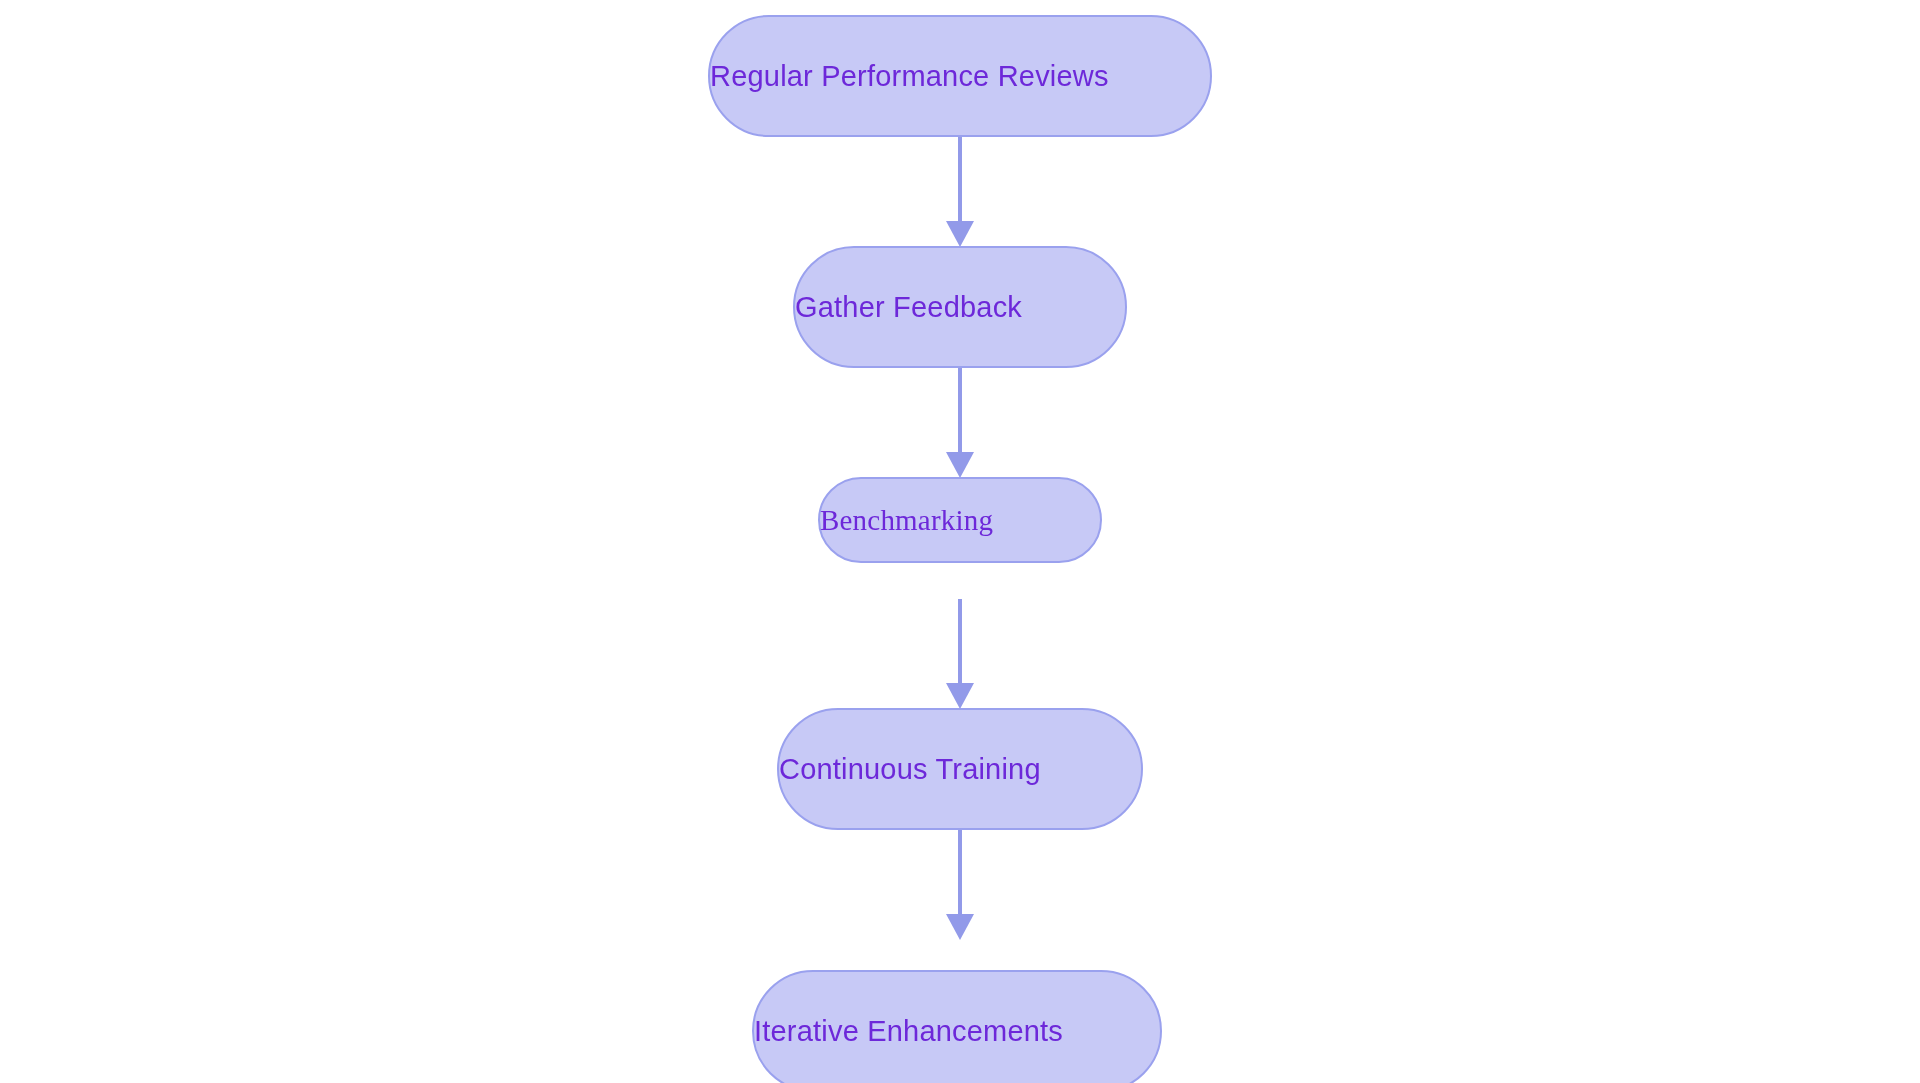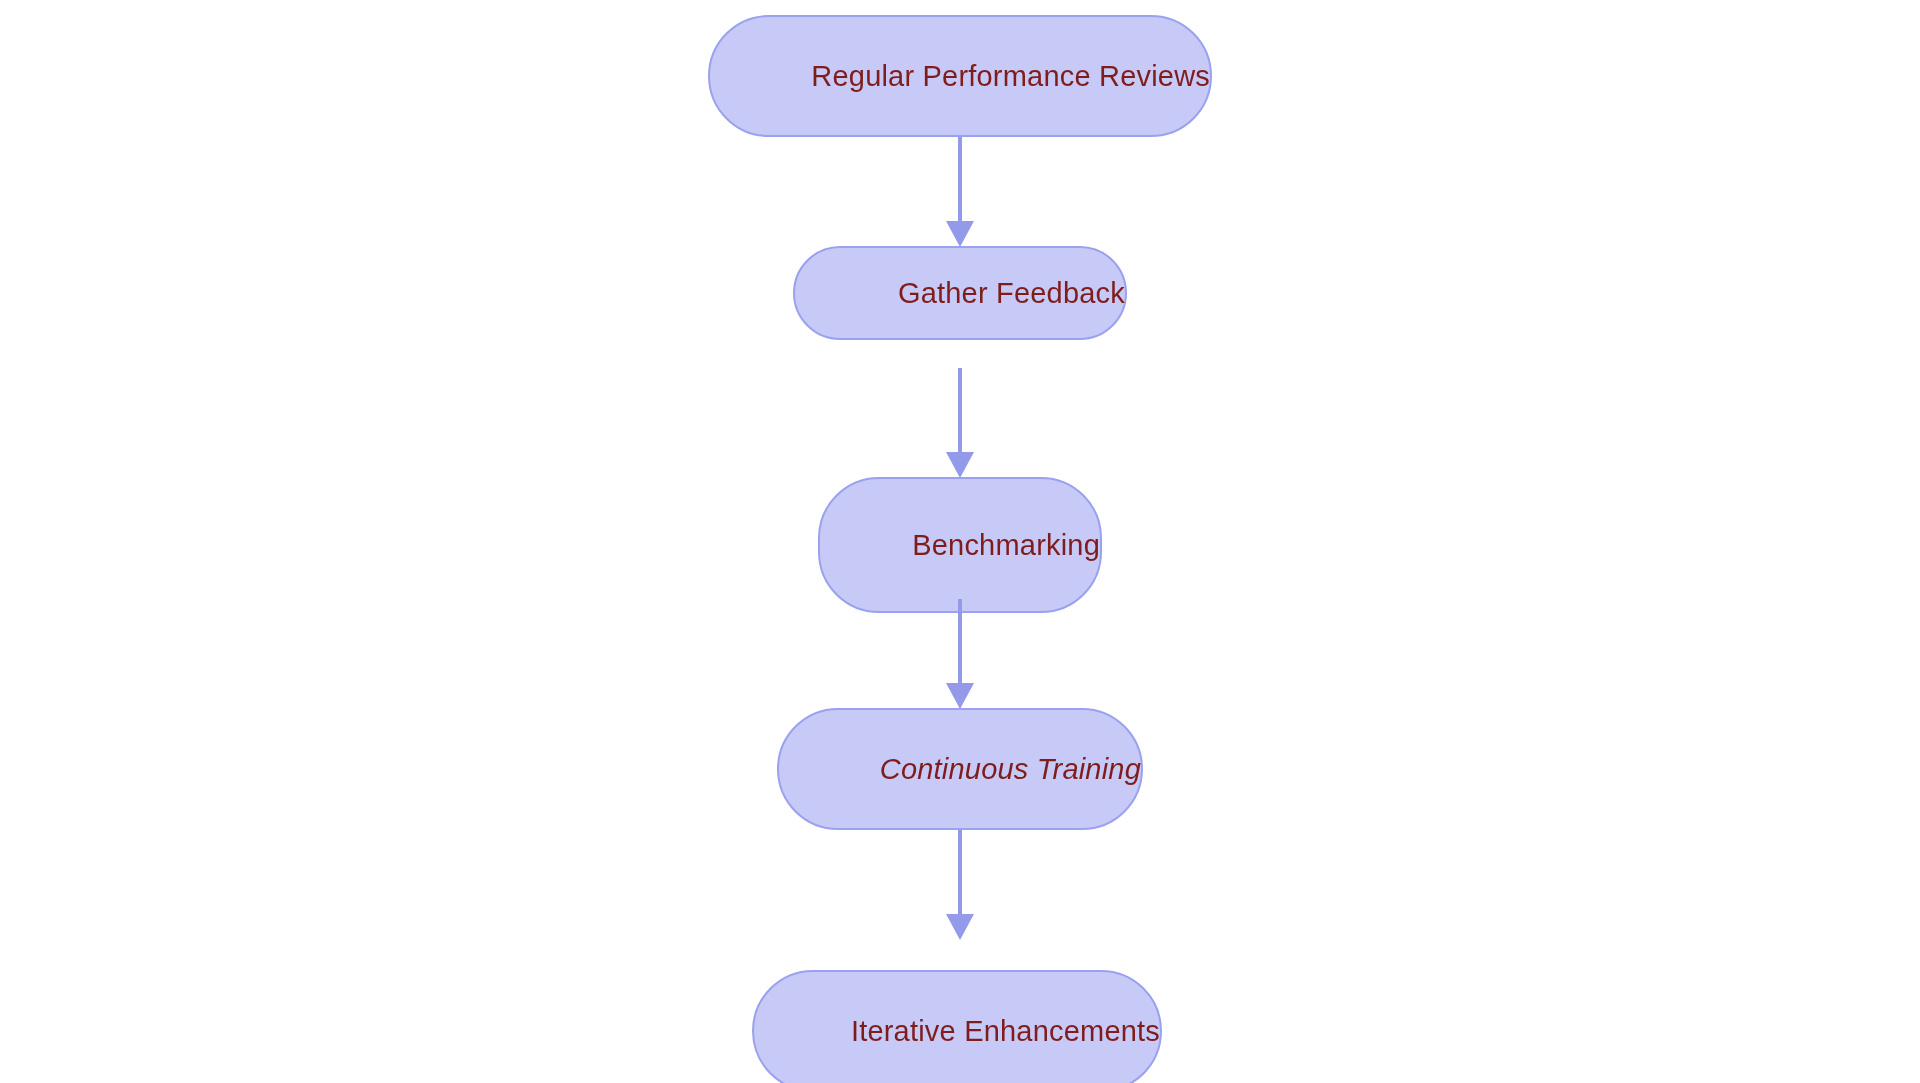--- a/index.html
+++ b/index.html
@@ -16,30 +16,30 @@
     font-family: "Liberation Sans", "DejaVu Sans", sans-serif;
   }
   .node {
     position: absolute;
     box-sizing: border-box;
     background: #c7c9f6;
     border: 2px solid #9aa1ee;
     border-radius: 61px;
     display: flex;
     align-items: center;
-    justify-content: flex-end;
-    color: #7f1d1d;
+    justify-content: flex-start;
+    color: #6d28d9;
     font-size: 29px;
     letter-spacing: 0.2px;
     white-space: nowrap;
   }
   #node-1 { left: 708px; top: 15px;  width: 504px; height: 122px; }
-  #node-2 { left: 793px; top: 246px; width: 334px; height: 94px; }
-  #node-3 { left: 818px; top: 477px; width: 284px; height: 136px; }
-  #node-4 { left: 777px; top: 708px; width: 366px; height: 122px; font-style: italic; }
+  #node-2 { left: 793px; top: 246px; width: 334px; height: 122px; }
+  #node-3 { left: 818px; top: 477px; width: 284px; height: 86px; font-family: Liberation Serif, serif; }
+  #node-4 { left: 777px; top: 708px; width: 366px; height: 122px; }
   #node-5 { left: 752px; top: 970px; width: 410px; height: 122px; }
 
   .edge {
     position: absolute;
     left: 946px;
     width: 28px;
     height: 110px;
   }
   #edge-1 { top: 137px; }
   #edge-2 { top: 368px; }

